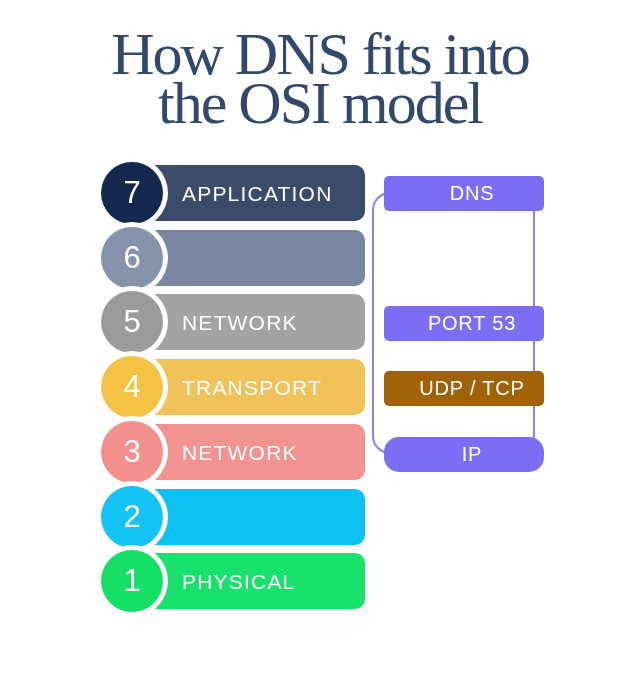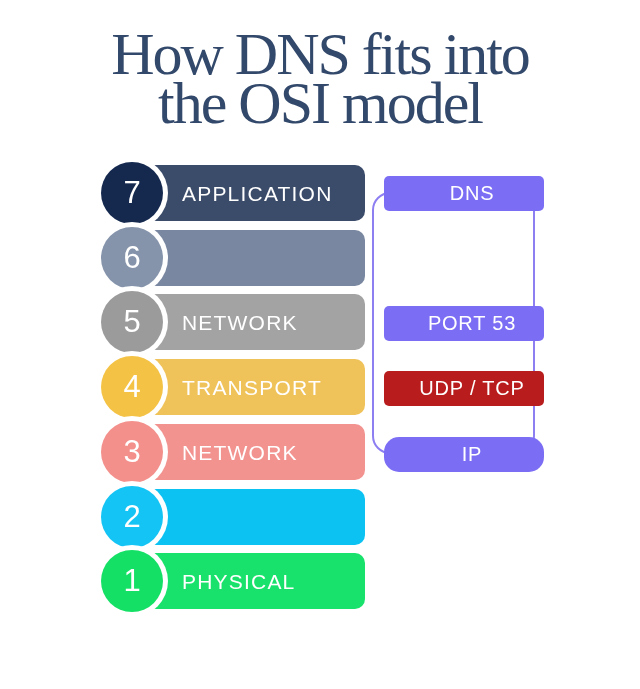--- a/index.html
+++ b/index.html
@@ -141,19 +141,19 @@
     <div class="bar" style="background: rgb(24, 226, 108);"></div>
     <div class="circle" style="background: rgb(20, 224, 101);">1</div>
     <div class="bar-label">PHYSICAL</div>
   </div>
 </div>
     <div id="boxes">
   <div class="pbox" style="top: 176px; background: rgb(124, 110, 244);">DNS</div>
 
   <div class="pbox" style="top: 306px; background: rgb(124, 110, 244);">PORT 53</div>
 
-  <div class="pbox" style="top: 371px; background: #b91c1c;">UDP / TCP</div>
+  <div class="pbox" style="top: 371px; background: #a16207;">UDP / TCP</div>
 
   <div class="pbox" style="top: 437px; background: rgb(124, 110, 244); border-radius: 15px;">IP</div>
 </div>
   </div>
 
 </div>
 
 </body></html>

